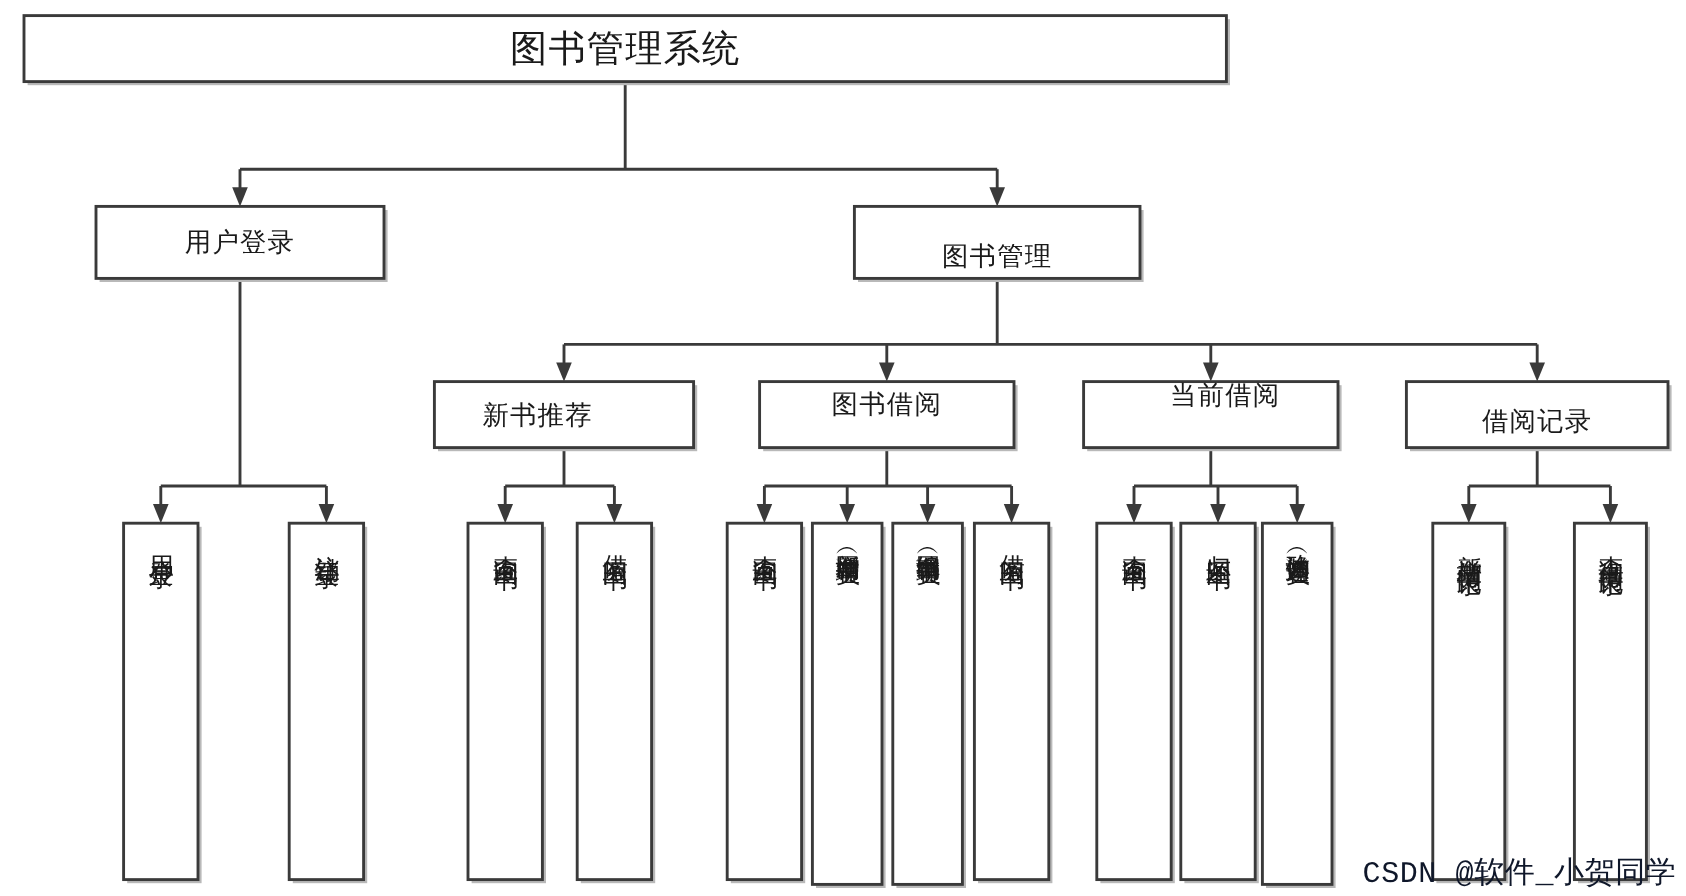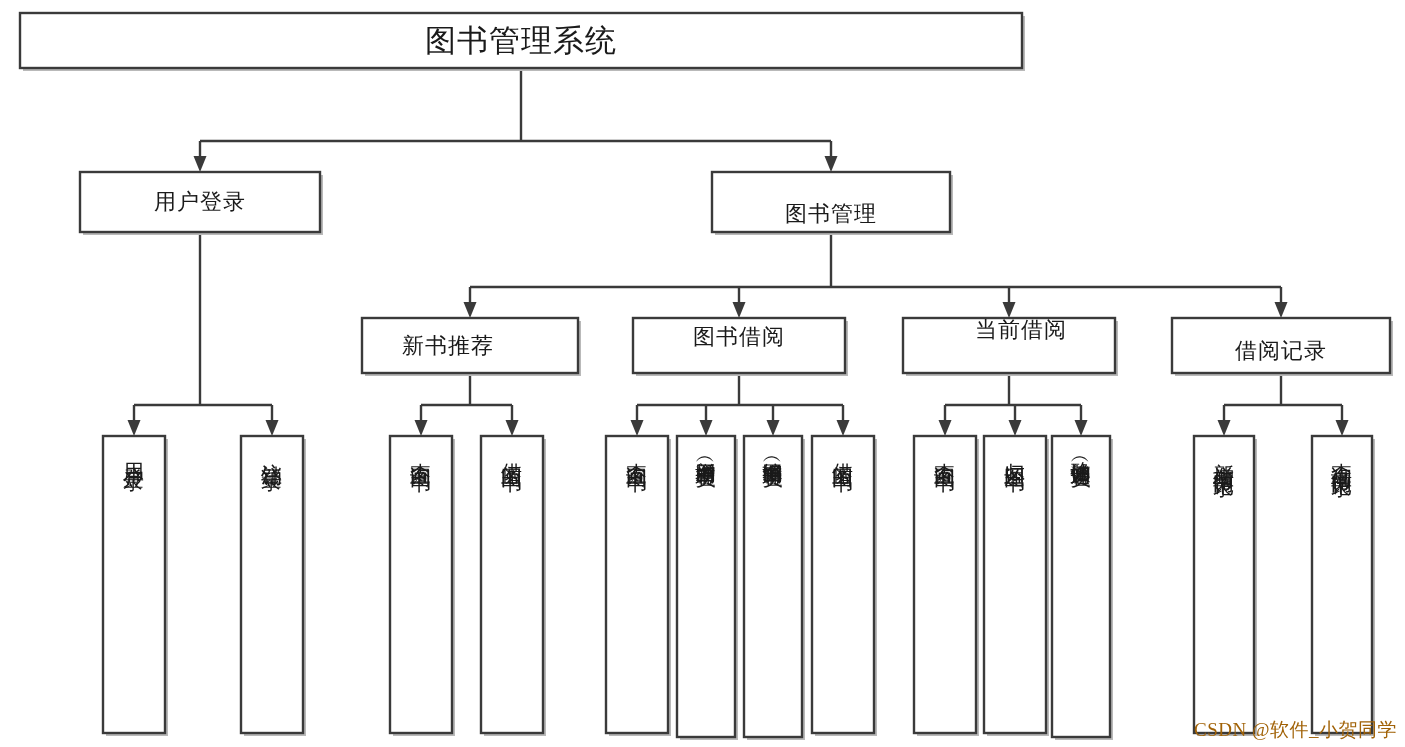--- a/index.html
+++ b/index.html
@@ -73,23 +73,23 @@
     font-family: "Liberation Sans", "DejaVu Sans", sans-serif;
     font-size: 22px;
     color: #1a1a1a;
     white-space: nowrap;
     letter-spacing: 1px;
   }
   .watermark {
     position: absolute;
     right: 8px;
     bottom: 4px;
-    font-family: Liberation Serif, serif;
-    font-size: 19px;
-    color: #a16207;
+    font-family: Liberation Mono, monospace;
+    font-size: 25px;
+    color: #0f172a;
     white-space: nowrap;
     letter-spacing: 0.5px;
   }
 </style>
 </head>
 <body>
 
 <div id="diagram-root">
   <svg class="chart-canvas" id="chart-svg" viewBox="0 0 1405 747" xmlns="http://www.w3.org/2000/svg">
       <g>

